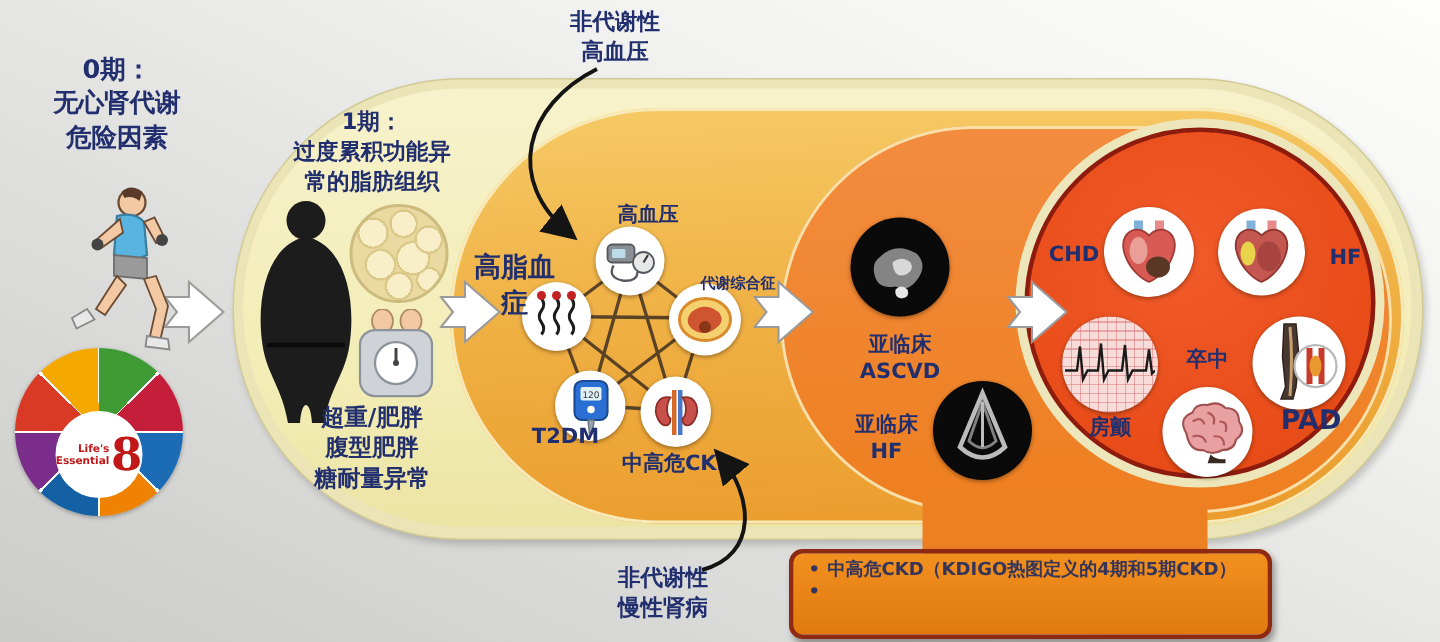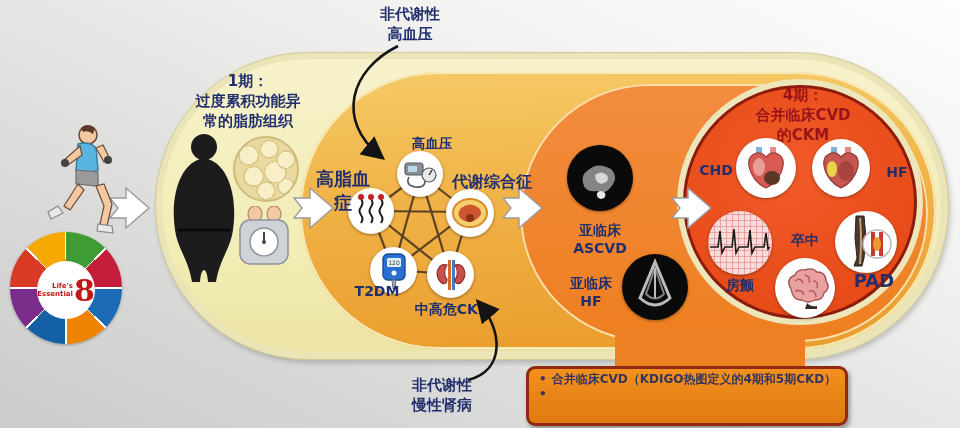--- a/index.html
+++ b/index.html
@@ -43,21 +43,21 @@
     background:conic-gradient(
       #3f9c35 0deg 44deg,#fff 44deg 46deg,
       #c41e3a 46deg 89deg,#fff 89deg 91deg,
       #1c6bb5 91deg 134deg,#fff 134deg 136deg,
       #ef8200 136deg 179deg,#fff 179deg 181deg,
       #1460a5 181deg 224deg,#fff 224deg 226deg,
       #7b2d8b 226deg 269deg,#fff 269deg 271deg,
       #d93a26 271deg 314deg,#fff 314deg 316deg,
       #f5a800 316deg 359deg,#fff 359deg 360deg);
     box-shadow:0 1px 3px rgba(0,0,0,.3);}
-  .wheelhub{left:27px;top:29px;width:58px;height:58px;border-radius:50%;background:#fff;
+  .wheelhub{left:27px;top:42px;width:58px;height:58px;border-radius:50%;background:#fff;
     display:flex;align-items:center;justify-content:center;gap:1px;}
   .wheelhub .w1{font-size:7px;line-height:1.15;color:#c01818;font-weight:bold;text-align:right;}
   .wheelhub .w8{font-size:30px;color:#c01818;font-weight:bold;font-family:"DejaVu Serif","Liberation Serif",serif;}
   
   .notebox{left:526px;top:366px;width:298px;height:51px;border-radius:9px;
     background:linear-gradient(180deg,#f2901e,#e07a10);border:3px solid #8e2a12;
     box-shadow:2px 3px 4px rgba(0,0,0,.35);padding:3px 8px 0 10px;
     color:#35355a;font-weight:bold;font-size:12px;line-height:1.26;}
   .notebox .row{display:flex;gap:5px;}
   .fat{width:62px;height:62px;border-radius:50%;border:2px solid #cdbb7e;
@@ -90,20 +90,23 @@
   <svg class="abs chev" style="left:293px;top:186px" viewBox="0 0 42 44">
       <polygon points="1,12 17,12 17,2 40,22 17,42 17,32 1,32 9,22" fill="#ffffff" stroke="#9a9a9a" stroke-width="1.4"></polygon>
     </svg>
   <svg class="abs chev" style="left:502px;top:186px" viewBox="0 0 42 44">
       <polygon points="1,12 17,12 17,2 40,22 17,42 17,32 1,32 9,22" fill="#ffffff" stroke="#9a9a9a" stroke-width="1.4"></polygon>
     </svg>
   <svg class="abs chev" style="left:671px;top:186px" viewBox="0 0 42 44">
       <polygon points="1,12 17,12 17,2 40,22 17,42 17,32 1,32 9,22" fill="#ffffff" stroke="#9a9a9a" stroke-width="1.4"></polygon>
     </svg>
 
+  <div class="abs t navy" style="left:6px;top:36px;width:144px;font-size:17px">0期：
+无心肾代谢
+危险因素</div>
 
   <svg class="abs" style="left:44px;top:122px" width="76" height="112" viewBox="0 0 76 112">
     <circle cx="44" cy="13" r="9" fill="#f2c9a2" stroke="#6b4a33" stroke-width="1.5"></circle>
     <path d="M37,6 q6,-6 14,0 l-2,6 q-5,-4 -10,-2 z" fill="#5a3a28"></path>
     <path d="M34,22 q12,-3 18,4 l2,22 q-12,6 -22,0 z" fill="#5ab4e0" stroke="#3a7da0" stroke-width="1.5"></path>
     <path d="M36,24 l-16,14 4,5 14,-10 z" fill="#f2c9a2" stroke="#6b4a33" stroke-width="1.2"></path>
     <path d="M52,26 l8,14 6,-3 -7,-14 z" fill="#f2c9a2" stroke="#6b4a33" stroke-width="1.2"></path>
     <circle cx="21" cy="41" r="4" fill="#444"></circle>
     <circle cx="64" cy="38" r="4" fill="#444"></circle>
     <path d="M32,48 l22,2 0,14 -22,-2 z" fill="#9a9a9a" stroke="#6e6e6e" stroke-width="1.2"></path>
@@ -135,20 +138,23 @@
 
   <svg class="abs" style="left:236px;top:206px" width="56" height="62" viewBox="0 0 56 62">
     <ellipse cx="19" cy="8" rx="7" ry="8" fill="#f2c9a2" stroke="#b08a66" stroke-width="1.2"></ellipse>
     <ellipse cx="38" cy="8" rx="7" ry="8" fill="#f2c9a2" stroke="#b08a66" stroke-width="1.2"></ellipse>
     <rect x="4" y="14" width="48" height="44" rx="10" fill="#cfd3d8" stroke="#8d939b" stroke-width="1.5"></rect>
     <circle cx="28" cy="36" r="14" fill="#ffffff" stroke="#8d939b" stroke-width="1.5"></circle>
     <line x1="28" y1="36" x2="28" y2="26" stroke="#444" stroke-width="2"></line>
     <circle cx="28" cy="36" r="2" fill="#444"></circle>
   </svg>
 
+  <div class="abs t navy" style="left:182px;top:268px;width:132px;font-size:15.5px">超重/肥胖
+腹型肥胖
+糖耐量异常</div>
 
 
   <svg class="abs" style="left:330px;top:135px" width="182" height="186" viewBox="0 0 182 186">
     <g stroke="#4a3723" stroke-width="2.2" opacity="0.9">
       <line x1="90" y1="39" x2="41" y2="76"></line>
         <line x1="90" y1="39" x2="139" y2="77"></line>
       <line x1="90" y1="39" x2="63" y2="135"></line>
         <line x1="90" y1="39" x2="120" y2="139"></line>
       <line x1="41" y1="76" x2="139" y2="77"></line>
         <line x1="41" y1="76" x2="63" y2="135"></line>
@@ -200,21 +206,21 @@
     <svg width="36" height="36" viewBox="0 0 36 36">
       <rect x="15" y="3" width="3" height="30" fill="#d46a2a"></rect>
       <rect x="19" y="3" width="3" height="30" fill="#4a78c8"></rect>
       <path d="M14,8 C5,6 2,16 6,23 C9,28 14,28 14,22 C11,20 11,12 14,8 Z" fill="#c8504a" stroke="#8e2c28" stroke-width="1.2"></path>
       <path d="M22,8 C31,6 34,16 30,23 C27,28 22,28 22,22 C25,20 25,12 22,8 Z" fill="#c8504a" stroke="#8e2c28" stroke-width="1.2"></path>
     </svg>
   </div>
 
   <div class="abs t navy" style="left:400px;top:135px;width:64px;font-size:13.5px">高血压</div>
   <div class="abs t navy" style="left:308px;top:167px;width:70px;font-size:18px">高脂血症</div>
-  <div class="abs t navy" style="left:448px;top:171px;width:88px;font-size:16px">代谢综合征</div>
+  <div class="abs t navy" style="left:448px;top:183px;width:88px;font-size:10px">代谢综合征</div>
   <div class="abs t navy" style="left:346px;top:282px;width:62px;font-size:14px">T2DM</div>
   <div class="abs t navy" style="left:407px;top:300px;width:90px;font-size:14px">中高危CKD</div>
 
 
   <div class="abs node ctnode" style="left:567px;top:145px;width:66px;height:66px">
     <svg width="66" height="66" viewBox="0 0 66 66">
       <circle cx="33" cy="33" r="32" fill="#0a0a0a"></circle>
       <path d="M20,26 q10,-10 24,-2 q8,8 0,18 q-6,8 -14,4 q-12,2 -14,-8 q-2,-8 4,-12 z" fill="#9a9a9a" opacity="0.85"></path>
       <path d="M28,30 q6,-5 12,0 q3,5 -3,8 q-8,3 -9,-8 z" fill="#d8d8d8"></path>
       <path d="M30,48 q4,-4 8,0 q2,5 -4,6 q-5,-1 -4,-6 z" fill="#e8e8e8"></path>
@@ -227,23 +233,20 @@
 HF</div>
   <div class="abs node ctnode" style="left:622px;top:254px;width:66px;height:66px">
     <svg width="66" height="66" viewBox="0 0 66 66">
       <circle cx="33" cy="33" r="32" fill="#0a0a0a"></circle>
       <path d="M33,8 L18,44 q15,14 30,0 Z" fill="none" stroke="#cfcfcf" stroke-width="3" opacity="0.9"></path>
       <path d="M33,14 L24,40 q9,9 18,0 Z" fill="none" stroke="#9f9f9f" stroke-width="2" opacity="0.8"></path>
       <line x1="33" y1="14" x2="33" y2="44" stroke="#bdbdbd" stroke-width="2"></line>
     </svg>
   </div>
 
-  <div class="abs t dred" style="left:723px;top:86px;width:160px;font-size:15px">4期：
-合并临床CVD
-的CKM</div>
 
   <div class="abs t navy" style="left:693px;top:161px;width:46px;font-size:14px">CHD</div>
   <div class="abs node" style="left:736px;top:138px;width:60px;height:60px">
     <svg width="44" height="46" viewBox="0 0 44 46">
       <rect x="12" y="2" width="6" height="12" fill="#7fb2d8"></rect>
       <rect x="26" y="2" width="6" height="12" fill="#e88a8a"></rect>
       <path d="M22,12 C15,4 3,9 5,21 C7,32 15,40 22,43 C29,40 37,32 39,21 C41,9 29,4 22,12 Z" fill="#d85a55" stroke="#a03a36" stroke-width="1.2"></path>
       <ellipse cx="15" cy="22" rx="6" ry="9" fill="#eba6a0" opacity="0.9"></ellipse>
       <ellipse cx="28" cy="33" rx="8" ry="7" fill="#5a3825"></ellipse>
     </svg>
@@ -299,20 +302,20 @@
         <path d="M0,0 L9,4.5 L0,9 z" fill="#141414"></path>
       </marker>
     </defs>
     <path d="M398,46 C350,70 336,120 380,156" fill="none" stroke="#141414" stroke-width="2.6" marker-end="url(#ah)"></path>
     <path d="M468,380 C506,370 502,330 480,304" fill="none" stroke="#141414" stroke-width="2.6" marker-end="url(#ah)"></path>
   </svg>
 
   <div class="abs notebox">
     <div class="row">
       <span>•</span>
-      <span>合并临床CVD（KDIGO热图定义的4期和5期CKD）</span>
+      <span>中高危CKD（KDIGO热图定义的4期和5期CKD）</span>
     </div>
     <div class="row">
       <span>•</span>
     </div>
   </div>
 
 </div>
 
 </body></html>

